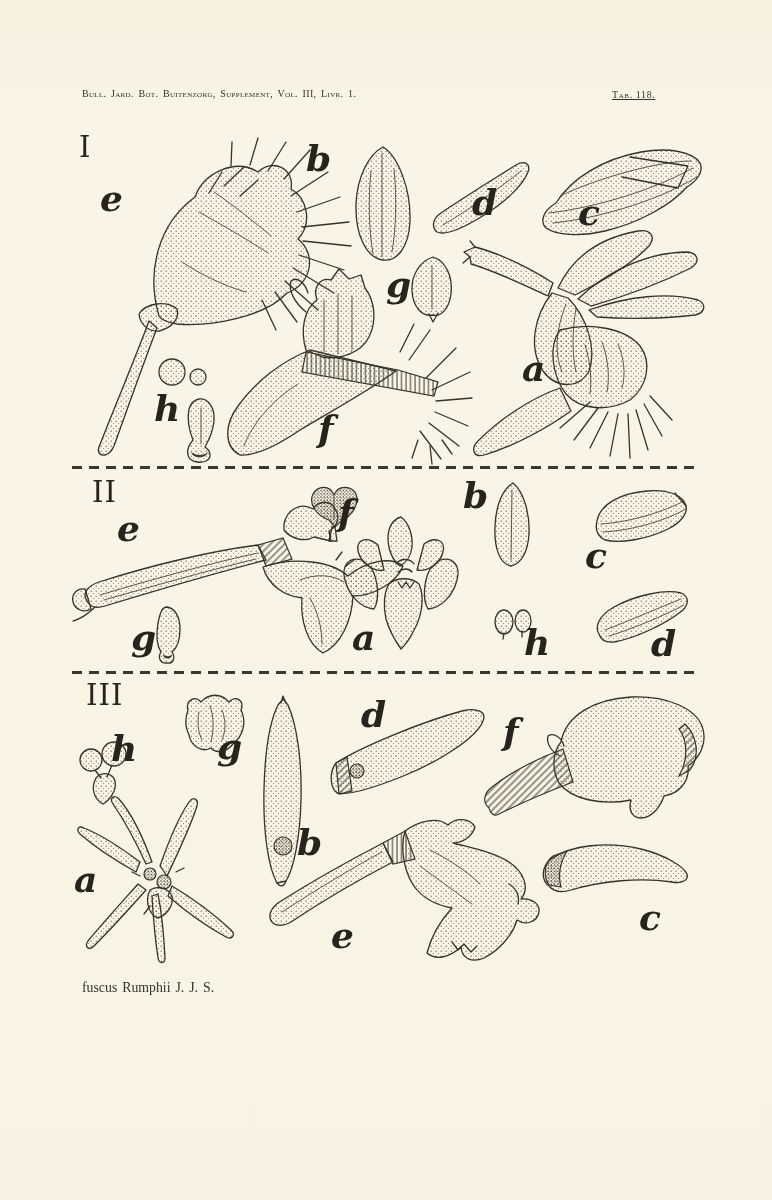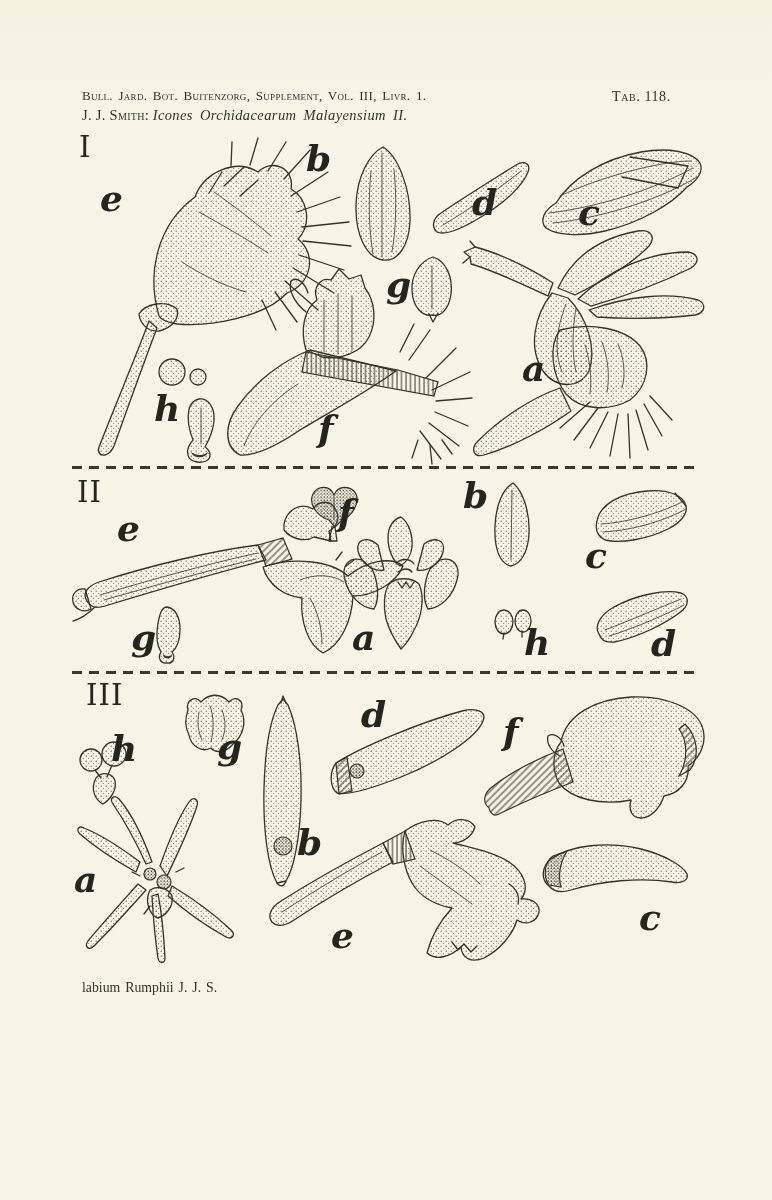--- a/index.html
+++ b/index.html
@@ -6,24 +6,24 @@
   body{
     width:772px;height:1200px;position:relative;overflow:hidden;
     background:#f7f3e5;
     font-family:"Liberation Serif", serif;
     color:#2d2b22;
   }
   .plate{position:absolute;inset:0;width:772px;height:1200px;
     background:linear-gradient(180deg,#f6f2e2 0%,#f8f4e7 12%,#f7f3e5 100%);}
   
   .hdr-line1{position:absolute;left:82px;top:88px;width:540px;
-    font-size:13px;letter-spacing:.3px;word-spacing:2px;
+    font-size:10px;letter-spacing:.3px;word-spacing:2px;
     font-variant:small-caps;color:#34322a;white-space:nowrap;}
-  .hdr-plate{position:absolute;left:612px;top:89px;font-size:14px;
-    font-variant:small-caps;letter-spacing:.6px;color:#34322a;}
+  .hdr-plate{position:absolute;left:612px;top:89px;font-size:10px;
+    font-variant:small-caps;letter-spacing:.6px;color:#34322a;text-decoration:underline;}
   .hdr-line2{position:absolute;left:82px;top:107px;font-size:14.5px;
     color:#34322a;white-space:nowrap;}
   .hdr-line2 .sc{font-variant:small-caps;letter-spacing:.3px;}
   .hdr-line2 .it{font-style:italic;letter-spacing:.4px;word-spacing:3px;}
   
   .numeral{position:absolute;font-family:"DejaVu Serif", serif;
     font-size:29px;color:#26241d;letter-spacing:1px;line-height:1;}
   .figlabel{position:absolute;font-family:"DejaVu Serif", serif;
     font-style:italic;font-weight:700;font-size:36px;line-height:1;
     color:#26241d;}
@@ -46,21 +46,20 @@
   .ln{fill:none;stroke:#4a463a;stroke-width:.9;stroke-linecap:round;}
   .dk{fill:#3c382c;stroke:none;}
 </style>
 </head>
 <body>
 
 <div class="plate">
 
   <div class="hdr-line1">Bull. Jard. Bot. Buitenzorg, Supplement, Vol. III, Livr. 1.</div>
   <div class="hdr-plate">Tab. 118.</div>
-  <div class="hdr-line2"><span class="sc">J. J. Smith:</span><span>&nbsp;</span><span class="it">Icones Orchidacearum Malayensium II.</span></div>
 
   <svg class="art" width="772" height="1200" viewBox="0 0 772 1200">
     <defs>
       <pattern id="dots" width="5" height="5" patternUnits="userSpaceOnUse">
         <circle cx="1.2" cy="1.2" r="0.62" fill="#5a5440"></circle>
         <circle cx="3.6" cy="3.4" r="0.5" fill="#6e6750"></circle>
       </pattern>
       <pattern id="dots2" width="3.2" height="3.2" patternUnits="userSpaceOnUse">
         <circle cx="1" cy="1" r="0.75" fill="#3e3a2c"></circle>
         <circle cx="2.4" cy="2.3" r="0.6" fill="#4a4534"></circle>
@@ -248,21 +247,21 @@
       <path class="o" d="M560,756 C552,752 546,744 548,736 C554,732 562,738 564,746"></path>
     </g>
 
     <g>
       <path class="s" d="M549,886 C541,880 541,867 551,859 C571,845 607,841 641,849 C665,855 683,866 687,874 C689,880 682,884 672,882 C640,877 601,881 571,890 C561,893 553,891 549,886 Z"></path>
       <path class="s2" d="M549,885 C543,877 544,862 553,856 L567,851 C560,863 558,876 561,887 Z"></path>
     </g>
   </svg>
 
   <div class="numeral" style="left:79px;top:133px;">I</div>
-  <div class="numeral" style="left:77px;top:478px;">II</div>
+  <div class="numeral" style="left:92px;top:478px;">II</div>
   <div class="numeral" style="left:86px;top:681px;">III</div>
 
   <div class="figlabel" style="left:100px;top:180px;">e</div>
   <div class="figlabel" style="left:306px;top:140px;">b</div>
   <div class="figlabel" style="left:472px;top:184px;">d</div>
   <div class="figlabel" style="left:578px;top:194px;">c</div>
   <div class="figlabel" style="left:386px;top:266px;">g</div>
   <div class="figlabel" style="left:522px;top:350px;">a</div>
   <div class="figlabel" style="left:154px;top:390px;">h</div>
   <div class="figlabel" style="left:318px;top:410px;">f</div>
@@ -282,16 +281,16 @@
   <div class="figlabel" style="left:503px;top:713px;">f</div>
   <div class="figlabel" style="left:74px;top:861px;">a</div>
   <div class="figlabel" style="left:297px;top:824px;">b</div>
   <div class="figlabel" style="left:331px;top:917px;">e</div>
   <div class="figlabel" style="left:639px;top:899px;">c</div>
 
   <div class="divider div1"></div>
   <div class="divider div2"></div>
 
   <div class="caption">
-    <div>labium Rumphii J. J. S.</div>
+    <div>fuscus Rumphii J. J. S.</div>
   </div>
 
 </div>
 
 </body></html>

